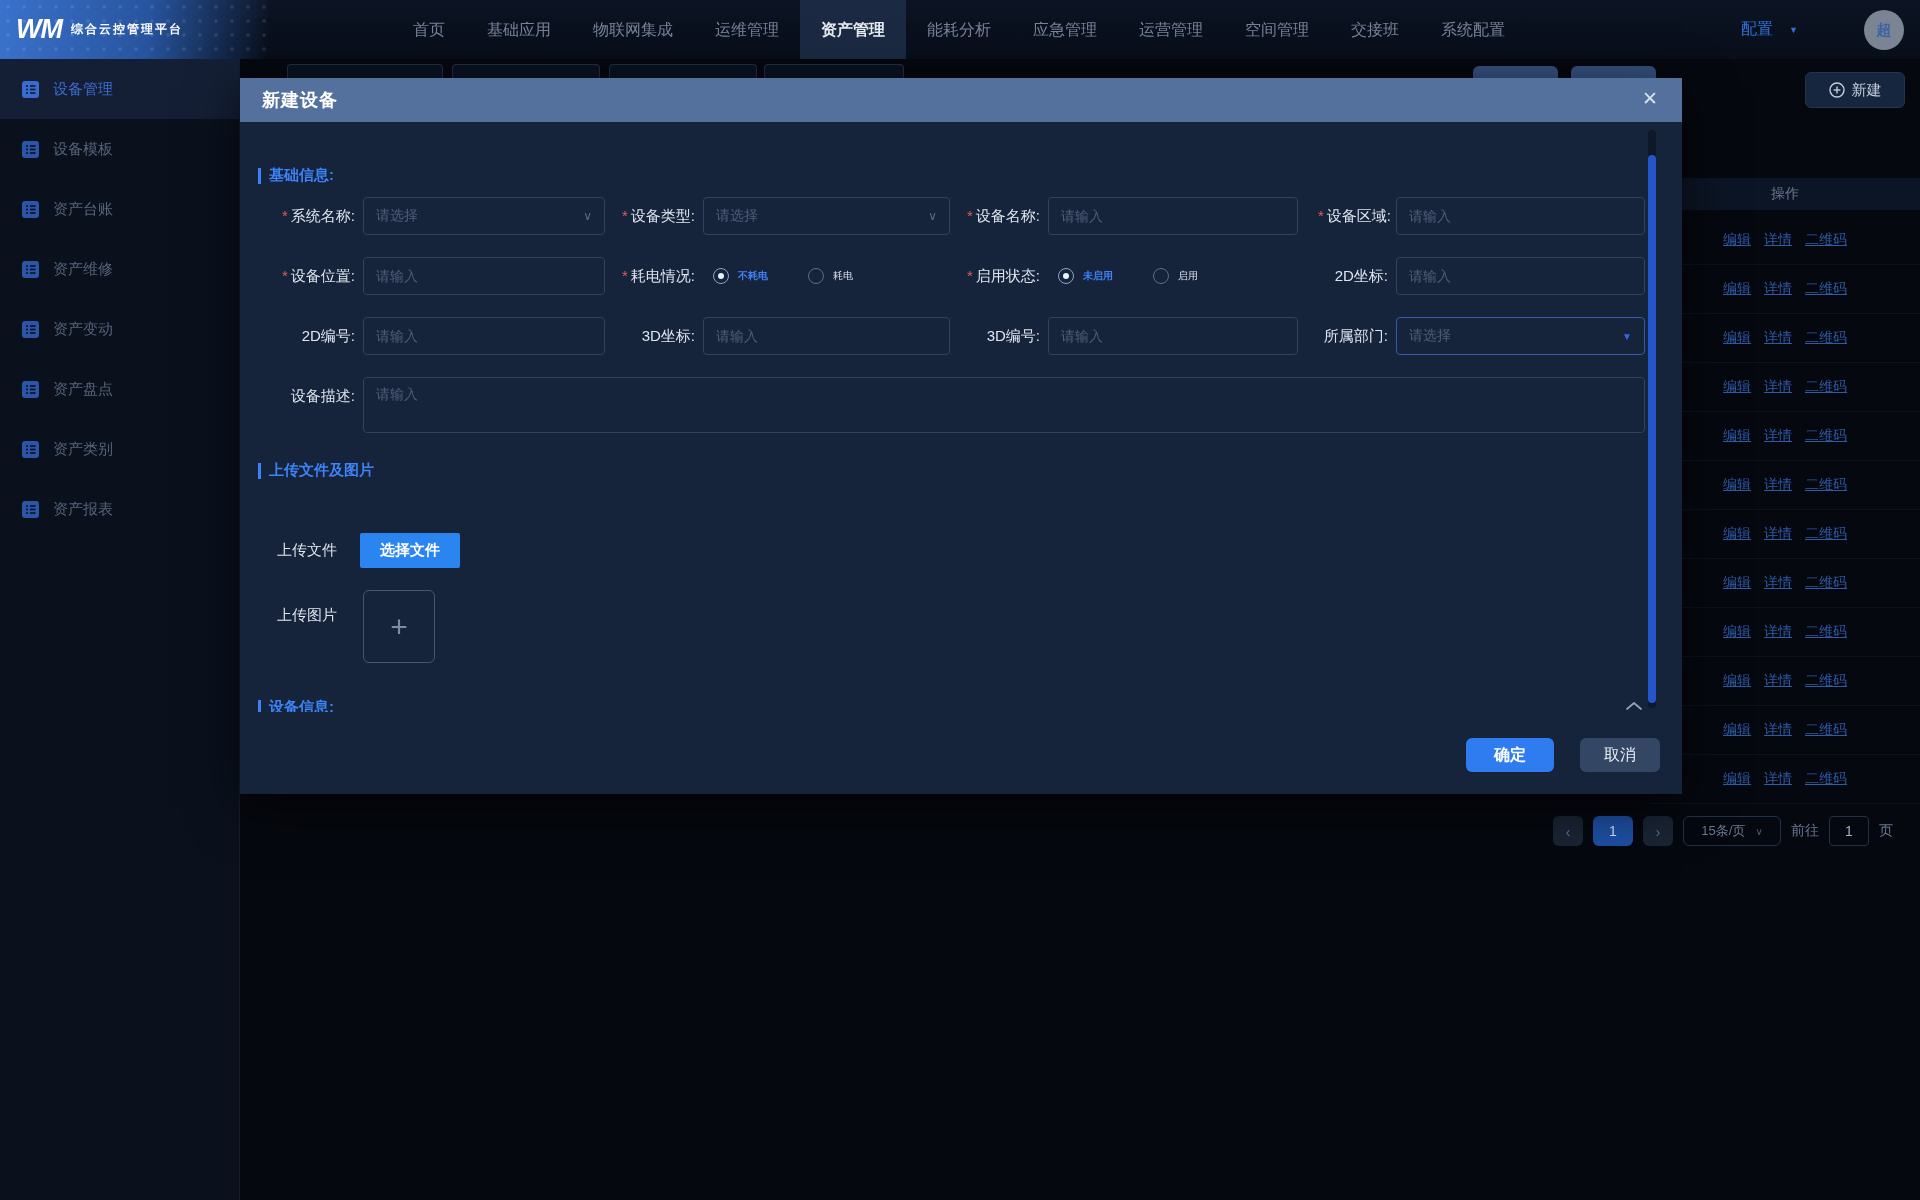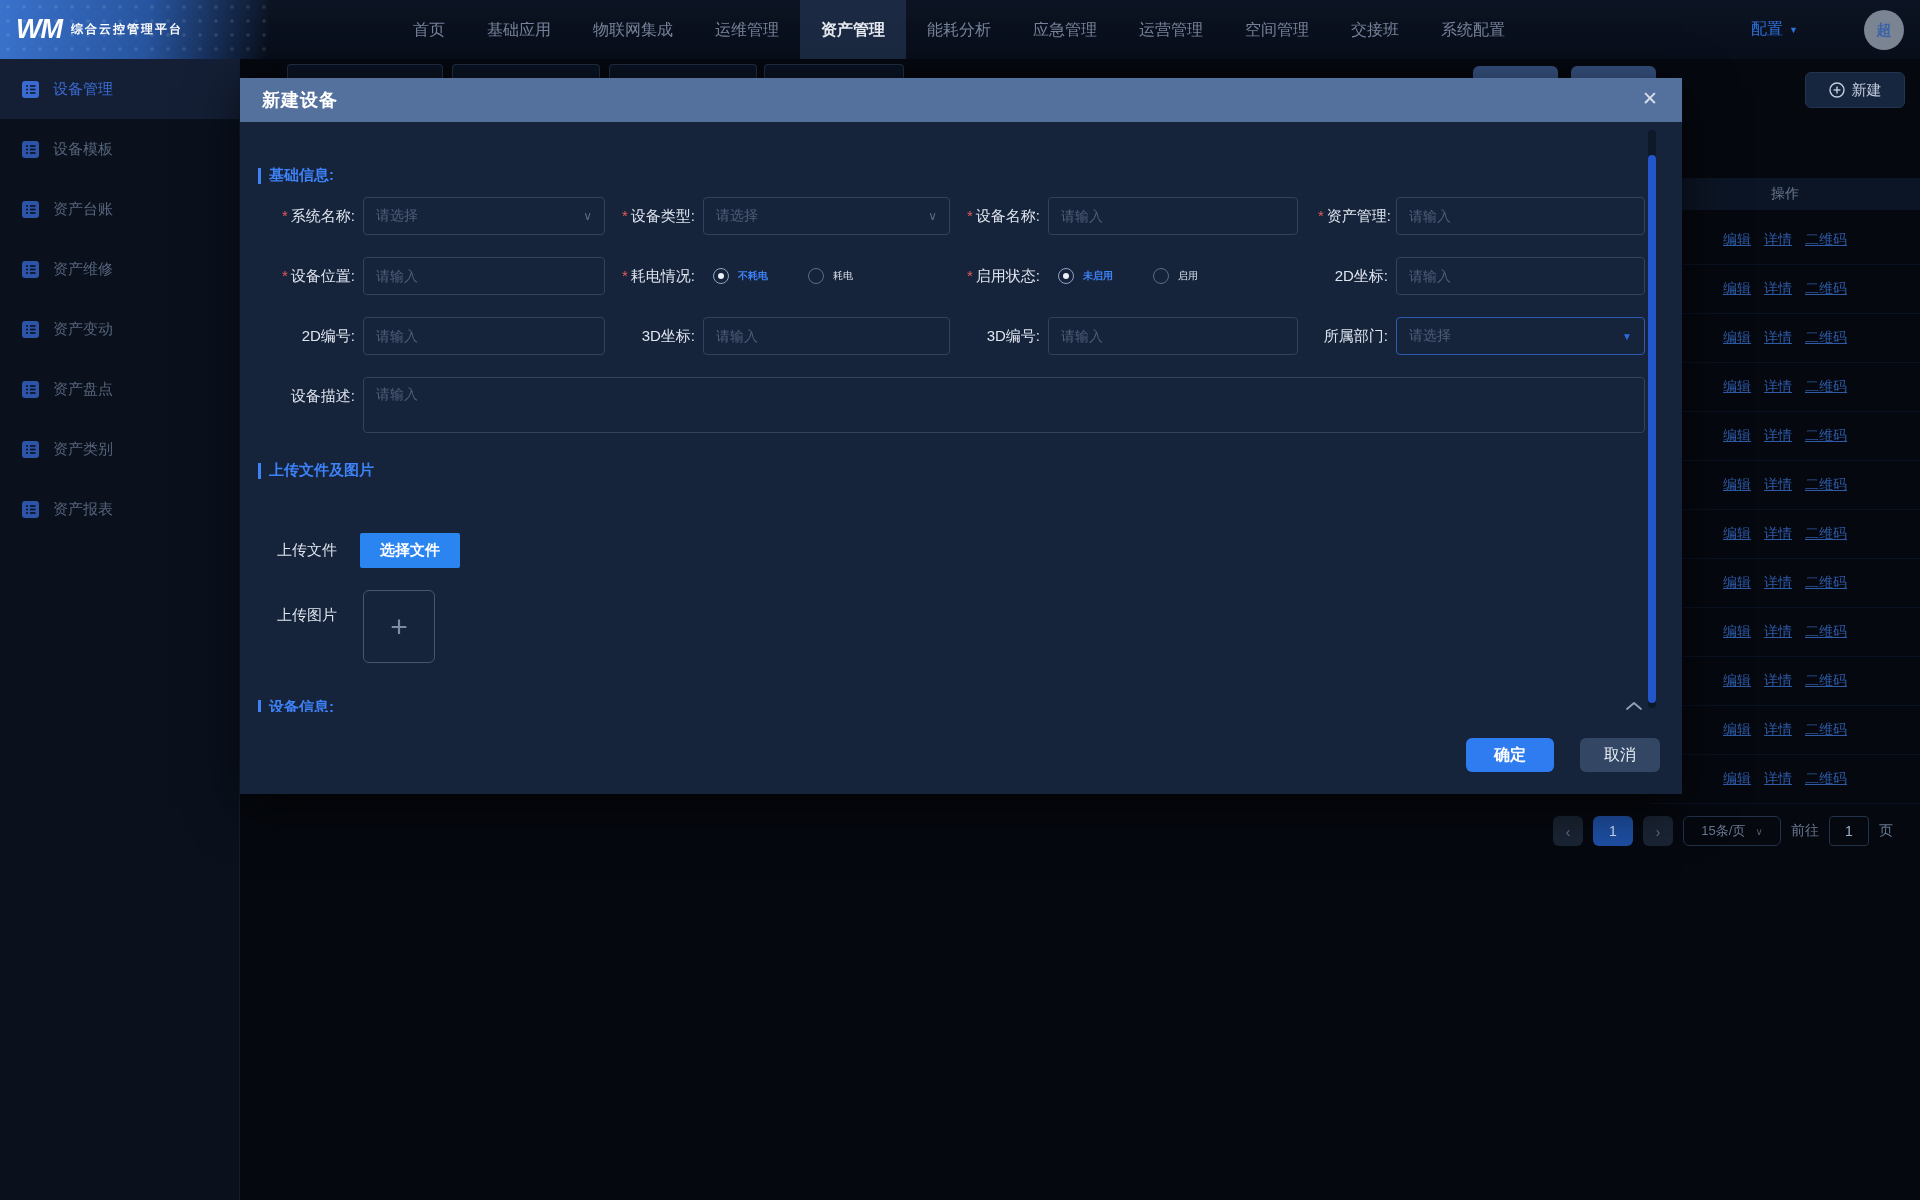--- a/index.html
+++ b/index.html
@@ -27,21 +27,21 @@
   }
   .logo-mark { font-size:27px; font-weight:900; font-style:italic; color:#fff; letter-spacing:-1px; }
   .logo-title { font-size:12px; font-weight:bold; color:#fff; letter-spacing:2px; }
   .nav-menu { position:absolute; left:392px; top:0; height:59px; display:flex; }
   .nav-item {
     padding:0 21px; line-height:59px; font-size:16px; color:#76839a;
     cursor:pointer; white-space:nowrap;
   }
   .nav-item.active { background:#1b2a42; color:#e8ecf2; font-weight:bold; }
   .nav-config {
-    position:absolute; right:122px; top:0; height:59px; display:flex; align-items:center; gap:6px;
+    position:absolute; right:122px; top:0; height:59px; display:flex; align-items:center; gap:16px;
     color:#2f6fd9; font-size:16px; cursor:pointer;
   }
   .nav-config .caret { font-size:9px; color:#2f6fd9; }
   .avatar {
     position:absolute; right:16px; top:10px; width:40px; height:40px; border-radius:50%;
     background:#7b8492; color:#3c63a6; font-size:15px; font-weight:bold;
     display:flex; align-items:center; justify-content:center;
   }
 
   
@@ -474,21 +474,21 @@
         <div class="sel w2">
           <span class="ph">请选择</span>
           <span class="caret">∨</span>
         </div>
       </div>
       <div class="fg fg3">
         <span class="lab"><span class="star">*</span><span>设备名称:</span></span>
         <input class="inp w3" placeholder="请输入" style="">
       </div>
       <div class="fg fg4">
-        <span class="lab"><span class="star">*</span><span>资产管理:</span></span>
+        <span class="lab"><span class="star">*</span><span>设备区域:</span></span>
         <input class="inp w4" placeholder="请输入" style="">
       </div>
     </div>
 
     <div class="frow" style="top:135px;">
       <div class="fg fg1">
         <span class="lab"><span class="star">*</span><span>设备位置:</span></span>
         <input class="inp w1" placeholder="请输入" style="">
       </div>
       <div class="fg fg2">

